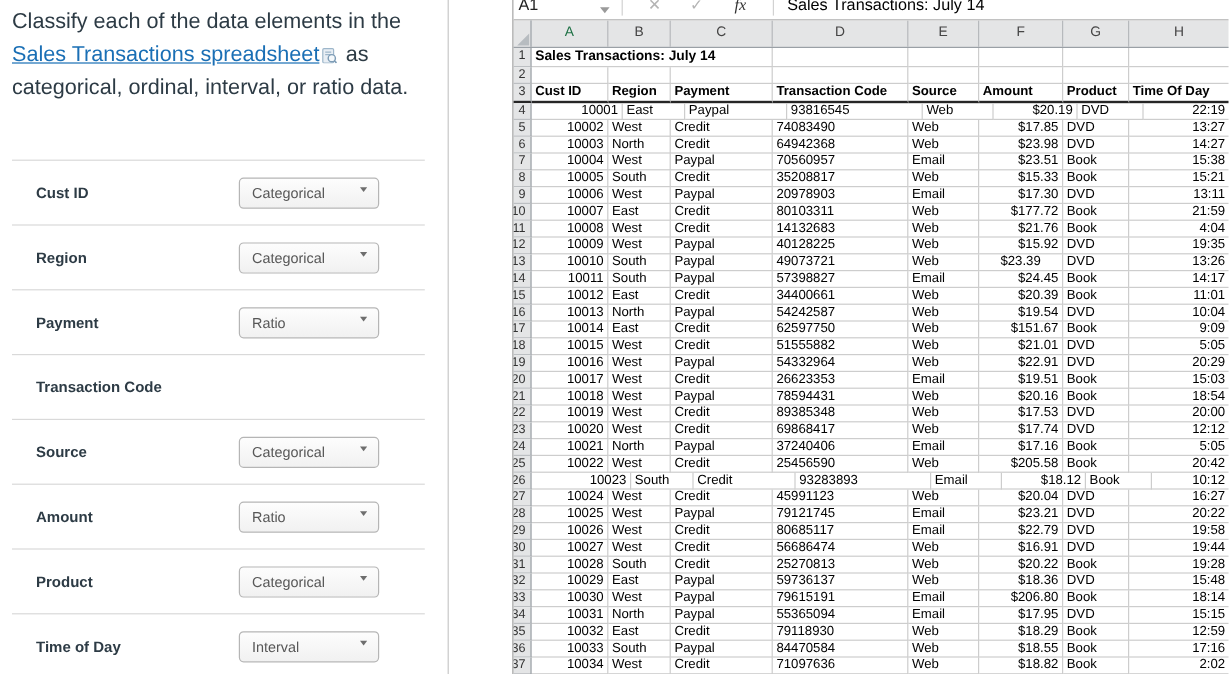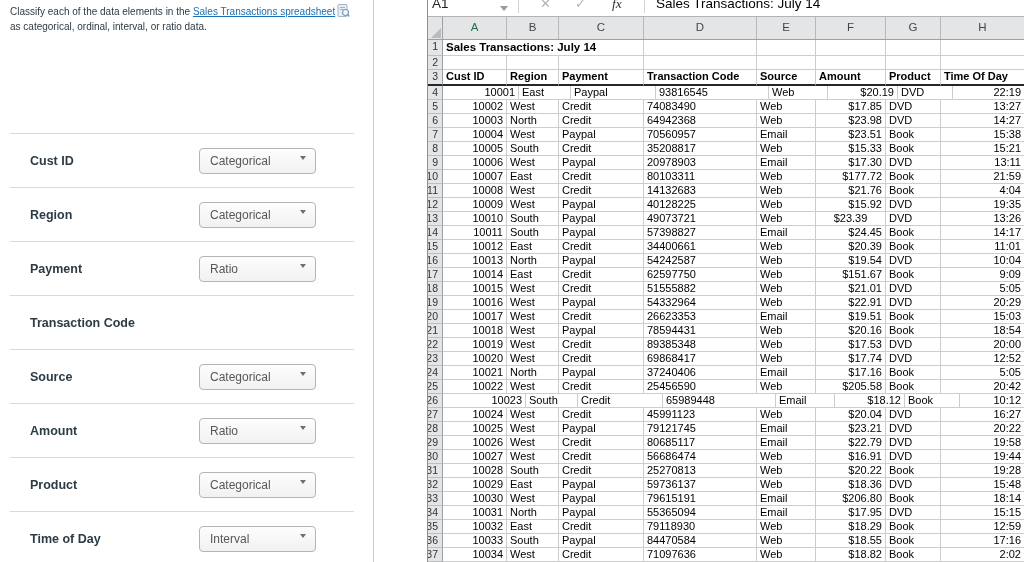--- a/index.html
+++ b/index.html
@@ -7,21 +7,21 @@
   #app {
     position:relative; width:1024px; height:562px; overflow:hidden;
     background:#fff; font-family:"Liberation Sans", sans-serif; 
   }
 
   
   .left-panel {
     position:absolute; left:0; top:0; width:374px; height:562px;
     border-right:1px solid #c8c8c8; background:#fff; color:#2D3B45;
   }
-  .instructions { padding:4px 18px 0 10px; font-size:10px; line-height:1.53; }
+  .instructions { padding:4px 18px 0 10px; font-size:18px; line-height:1.53; }
   .instructions p + p { margin-top:10px; }
   .doc-link { color:#1a6fb5; text-decoration:underline; cursor:pointer; }
   .preview-icon { display:inline-block; width:13px; height:13px; vertical-align:-2px; margin:0 2px; }
   .bold { font-weight:bold; }
 
   .fields { position:absolute; top:133px; left:10px; width:344px; }
   .field-row {
     display:flex; align-items:center; height:54px;
     border-top:1px solid #d9d9d9; padding-left:20px;
   }
@@ -454,21 +454,21 @@
             <div class="rn">
               <span>23</span>
             </div>
             <div class="c al-r" style="width: 64px;">10020</div>
             <div class="c " style="width: 52px;">West</div>
             <div class="c " style="width: 85px;">Credit</div>
             <div class="c " style="width: 113px;">69868417</div>
             <div class="c " style="width: 59px;">Web</div>
             <div class="c al-r" style="width: 70px;">$17.74</div>
             <div class="c " style="width: 55px;">DVD</div>
-            <div class="c al-r last">12:52</div>
+            <div class="c al-r last">12:12</div>
           </div>
           <div class="r">
             <div class="rn">
               <span>24</span>
             </div>
             <div class="c al-r" style="width: 64px;">10021</div>
             <div class="c " style="width: 52px;">North</div>
             <div class="c " style="width: 85px;">Paypal</div>
             <div class="c " style="width: 113px;">37240406</div>
             <div class="c " style="width: 59px;">Email</div>
@@ -489,21 +489,21 @@
             <div class="c " style="width: 55px;">Book</div>
             <div class="c al-r last">20:42</div>
           </div>
           <div class="r">
             <div class="rn">
               <span>26</span>
             </div>
             <div class="c al-r" style="width: 83px;">10023</div>
             <div class="c " style="width: 52px;">South</div>
             <div class="c " style="width: 85px;">Credit</div>
-            <div class="c " style="width: 113px;">65989448</div>
+            <div class="c " style="width: 113px;">93283893</div>
             <div class="c " style="width: 59px;">Email</div>
             <div class="c al-r" style="width: 70px;">$18.12</div>
             <div class="c " style="width: 55px;">Book</div>
             <div class="c al-r last">10:12</div>
           </div>
           <div class="r">
             <div class="rn">
               <span>27</span>
             </div>
             <div class="c al-r" style="width: 64px;">10024</div>

